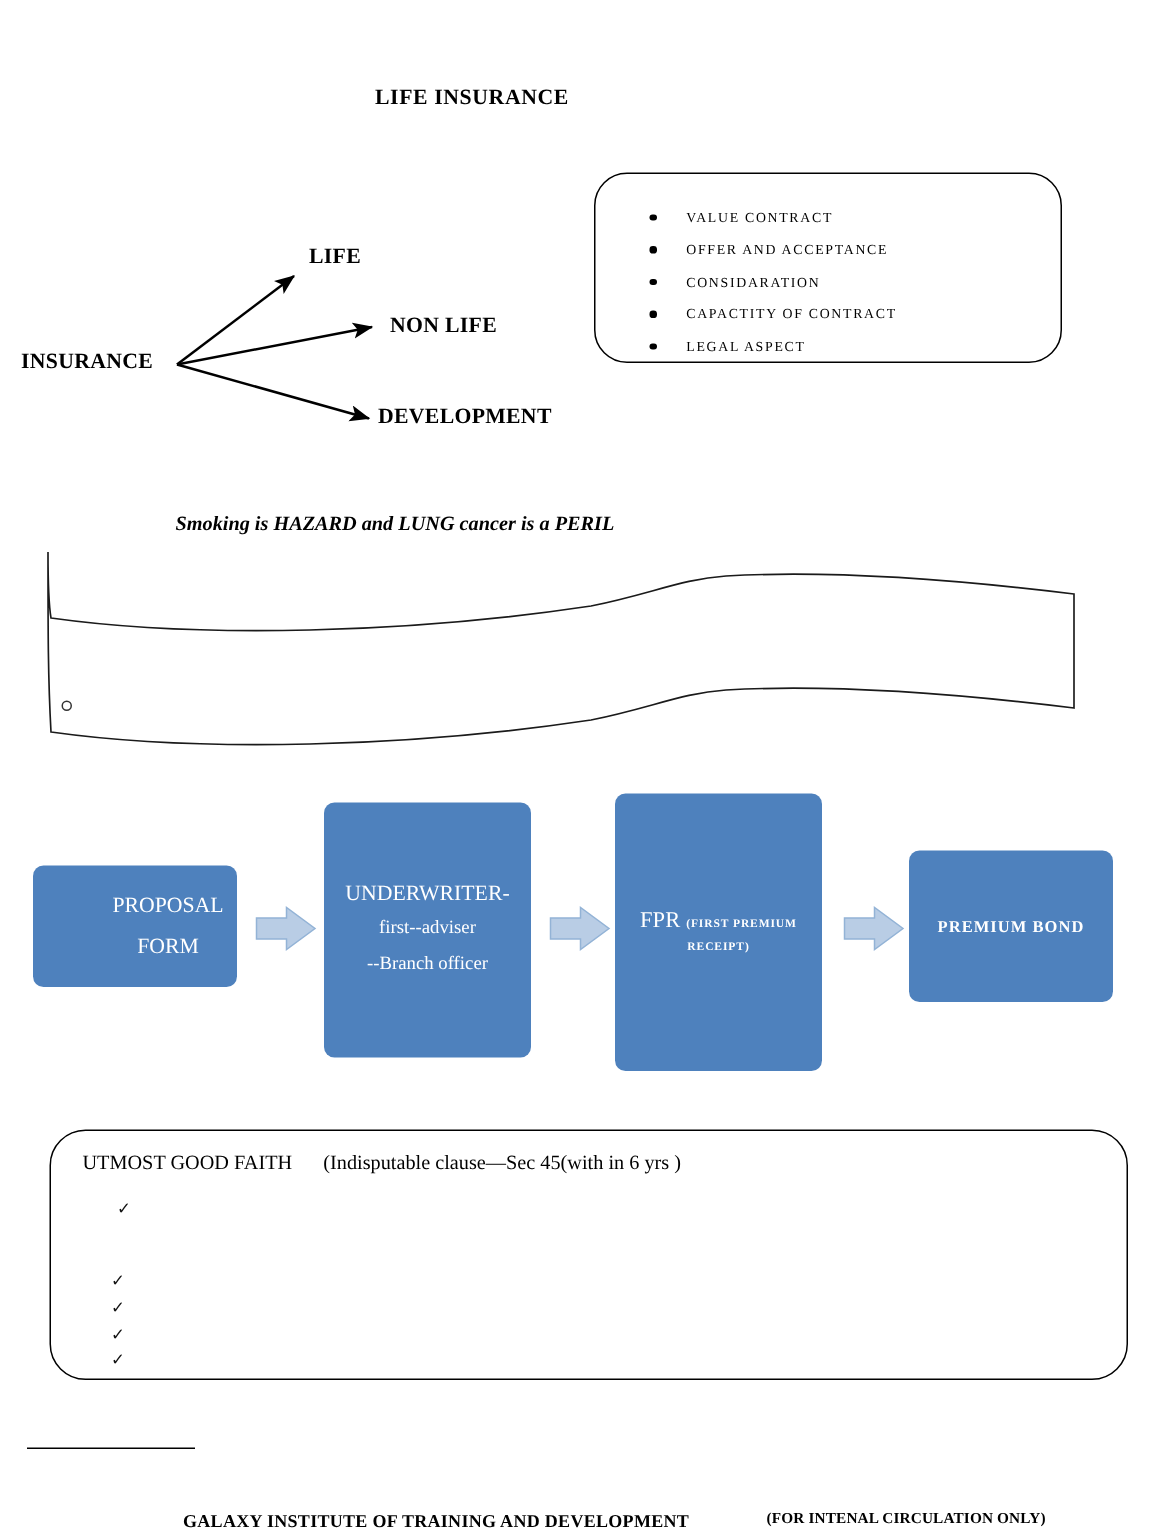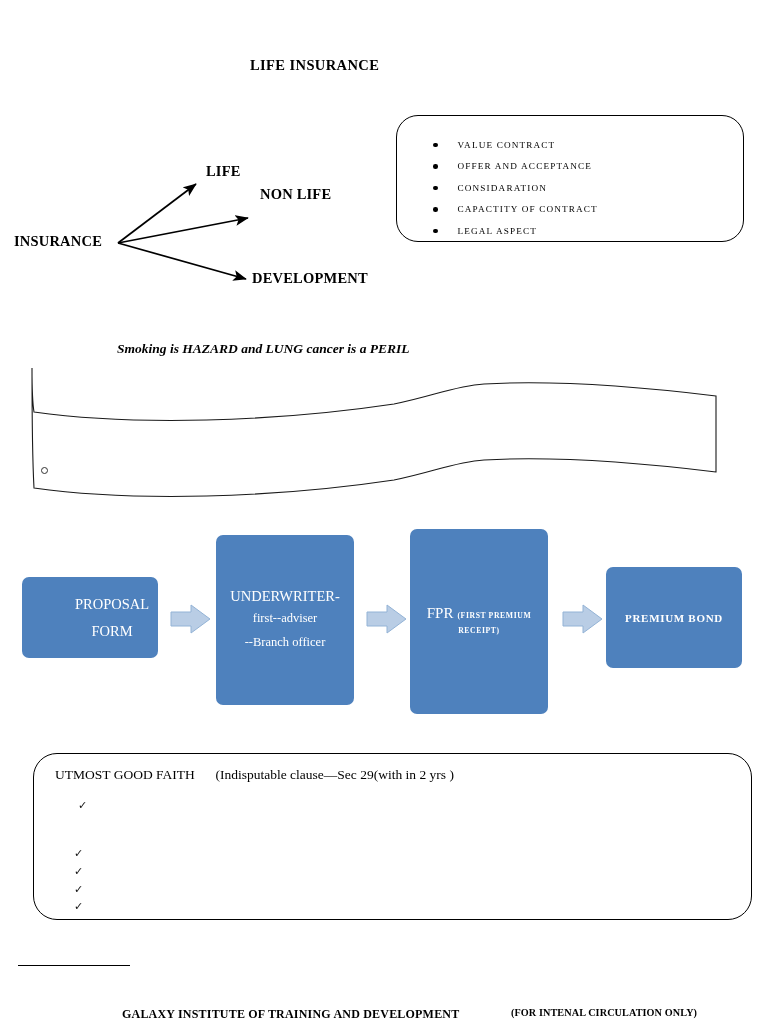--- a/index.html
+++ b/index.html
@@ -36,30 +36,30 @@
   
   .tree-label {
     font-weight: bold;
     font-size: 14.5px;
     letter-spacing: .2px;
     white-space: nowrap;
     font-family: "Liberation Serif", serif;
   }
   .lbl-insurance { left: 14px;  top: 233px; }
   .lbl-life      { left: 206px; top: 163px; }
-  .lbl-nonlife   { left: 260px; top: 186px; }
+  .lbl-nonlife   { left: 260px; top: 209px; }
   .lbl-reins     { left: 252px; top: 270px; }
 
   .tree-svg { left: 0; top: 150px; }
 
   
   .bullet-box {
     left: 396px;
     top: 115px;
-    width: 348px;
+    width: 312px;
     height: 127px;
     border: 1.1px solid #000;
     border-radius: 22px;
     box-sizing: border-box;
   }
   .bullet-list {
     position: absolute;
     left: 36px;
     top: 18px;
     margin: 0;
@@ -299,21 +299,21 @@
   </svg>
 
   <div class="abs flow-box box-policy">
     <span>PREMIUM BOND</span>
   </div>
 
   <div class="abs faith-box">
     <div class="faith-title">
       <span class="strong">UTMOST GOOD FAITH</span>
       <span class="gap"></span>
-      <span class="strong">(Indisputable clause—</span><span class="reg">Sec 29(with in 2 yrs )</span>
+      <span class="strong">(Indisputable clause—</span><span class="reg">Sec 45(with in 6 yrs )</span>
     </div>
   </div>
 
   <span class="check chk-1">✓</span>
   <span class="check chk-2">✓</span>
   <span class="check chk-3">✓</span>
   <span class="check chk-4">✓</span>
   <span class="check chk-5">✓</span>
 
   <div class="abs foot-rule"></div>

